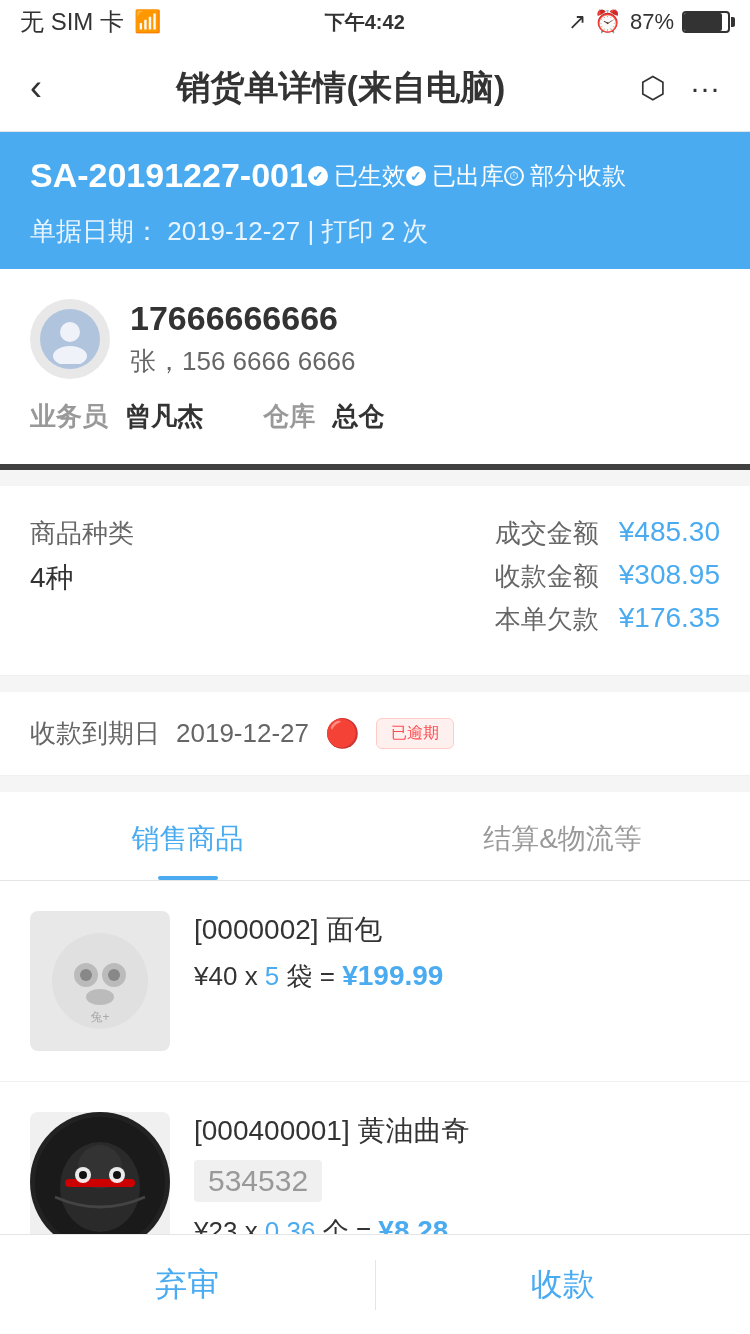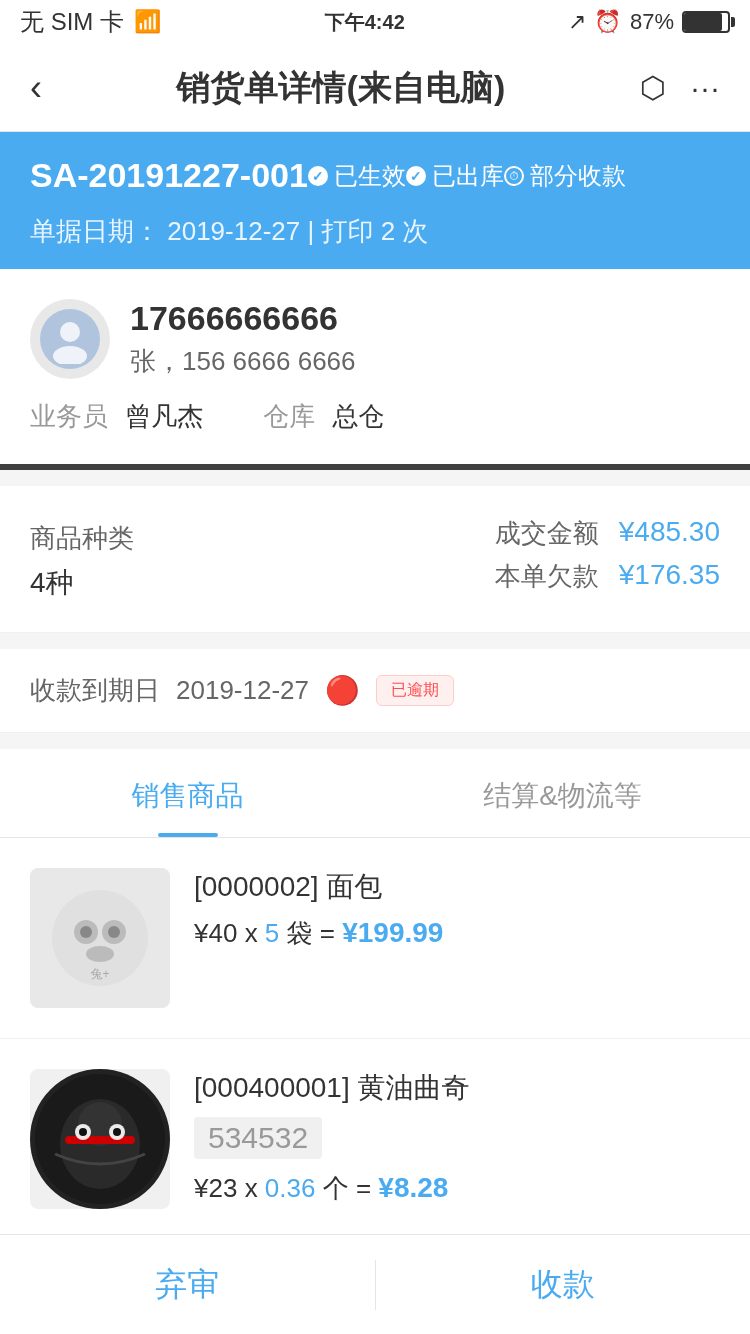--- a/index.html
+++ b/index.html
@@ -164,35 +164,36 @@
       color: #666;
       margin-top: 6px;
     }
     .customer-meta {
       display: flex;
       gap: 60px;
       margin-top: 20px;
       padding-left: 0;
       font-size: 26px;
       color: #666;
+      font-weight: bold;
     }
     .meta-label { color: #999; }
     .meta-value { color: #333; margin-left: 10px; }
 
     
     .summary-section {
       background: #fff;
       padding: 30px;
       margin-top: 16px;
       border-bottom: 1px solid #f0f0f0;
     }
     .summary-row {
       display: flex;
       justify-content: space-between;
-      align-items: flex-end;
+      align-items: flex-start;
     }
     .summary-left { font-size: 26px; color: #666; }
     .summary-left-val { font-size: 28px; color: #333; margin-top: 8px; }
     .summary-right { text-align: right; }
     .summary-item {
       display: flex;
       justify-content: flex-end;
       gap: 20px;
       font-size: 26px;
       margin-bottom: 8px;
@@ -431,20 +432,24 @@
     <div>
       <div class="summary-left">商品种类</div>
       <div class="summary-left-val">4种</div>
     </div>
     <div class="summary-right">
       <div class="summary-item">
         <span>成交金额</span>
         <span class="summary-item-val">¥485.30</span>
       </div>
       <div class="summary-item">
+        <span>收款金额</span>
+        <span class="summary-item-val">¥308.95</span>
+      </div>
+      <div class="summary-item">
         <span>本单欠款</span>
         <span class="summary-item-val">¥176.35</span>
       </div>
     </div>
   </div>
 </div>
 
 <div class="due-section">
   <span>收款到期日</span>
   <span>2019-12-27</span>

